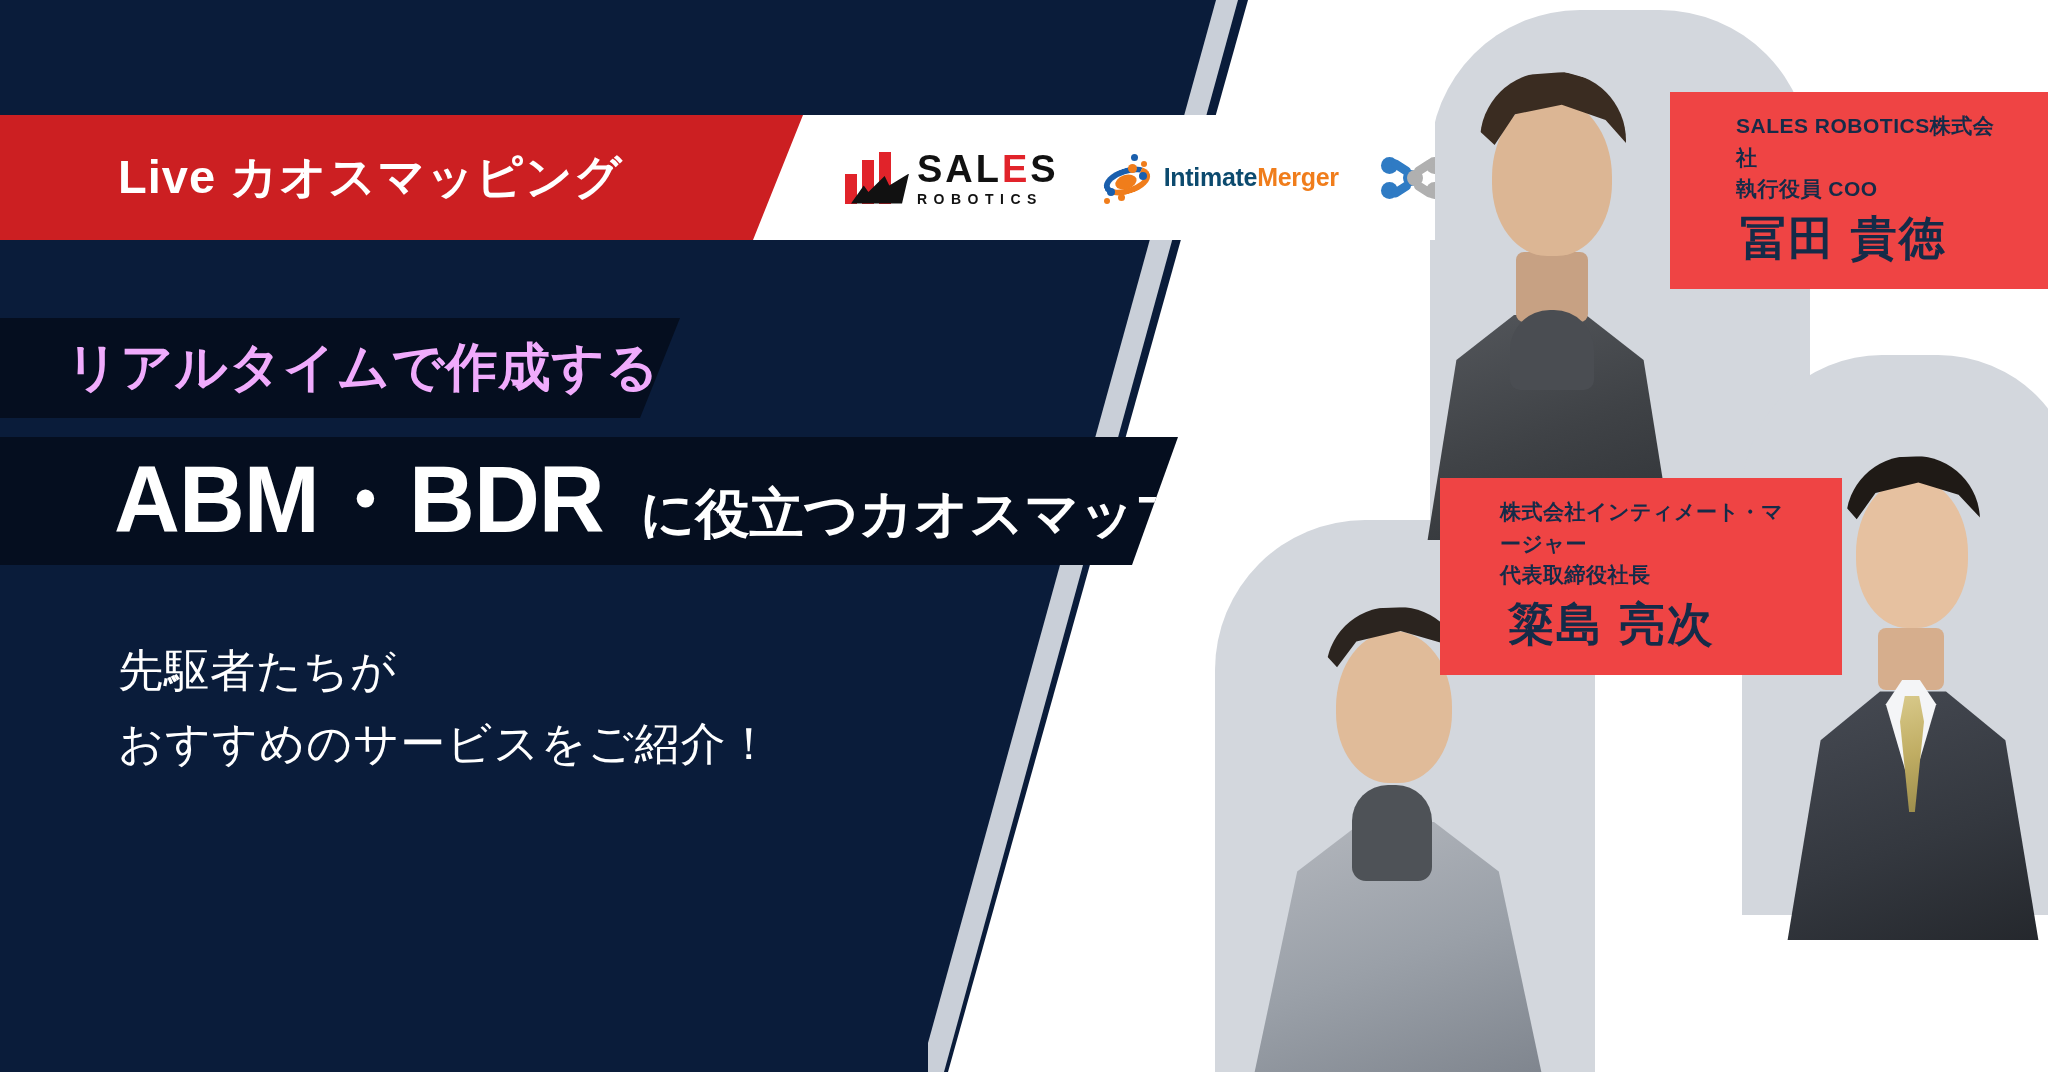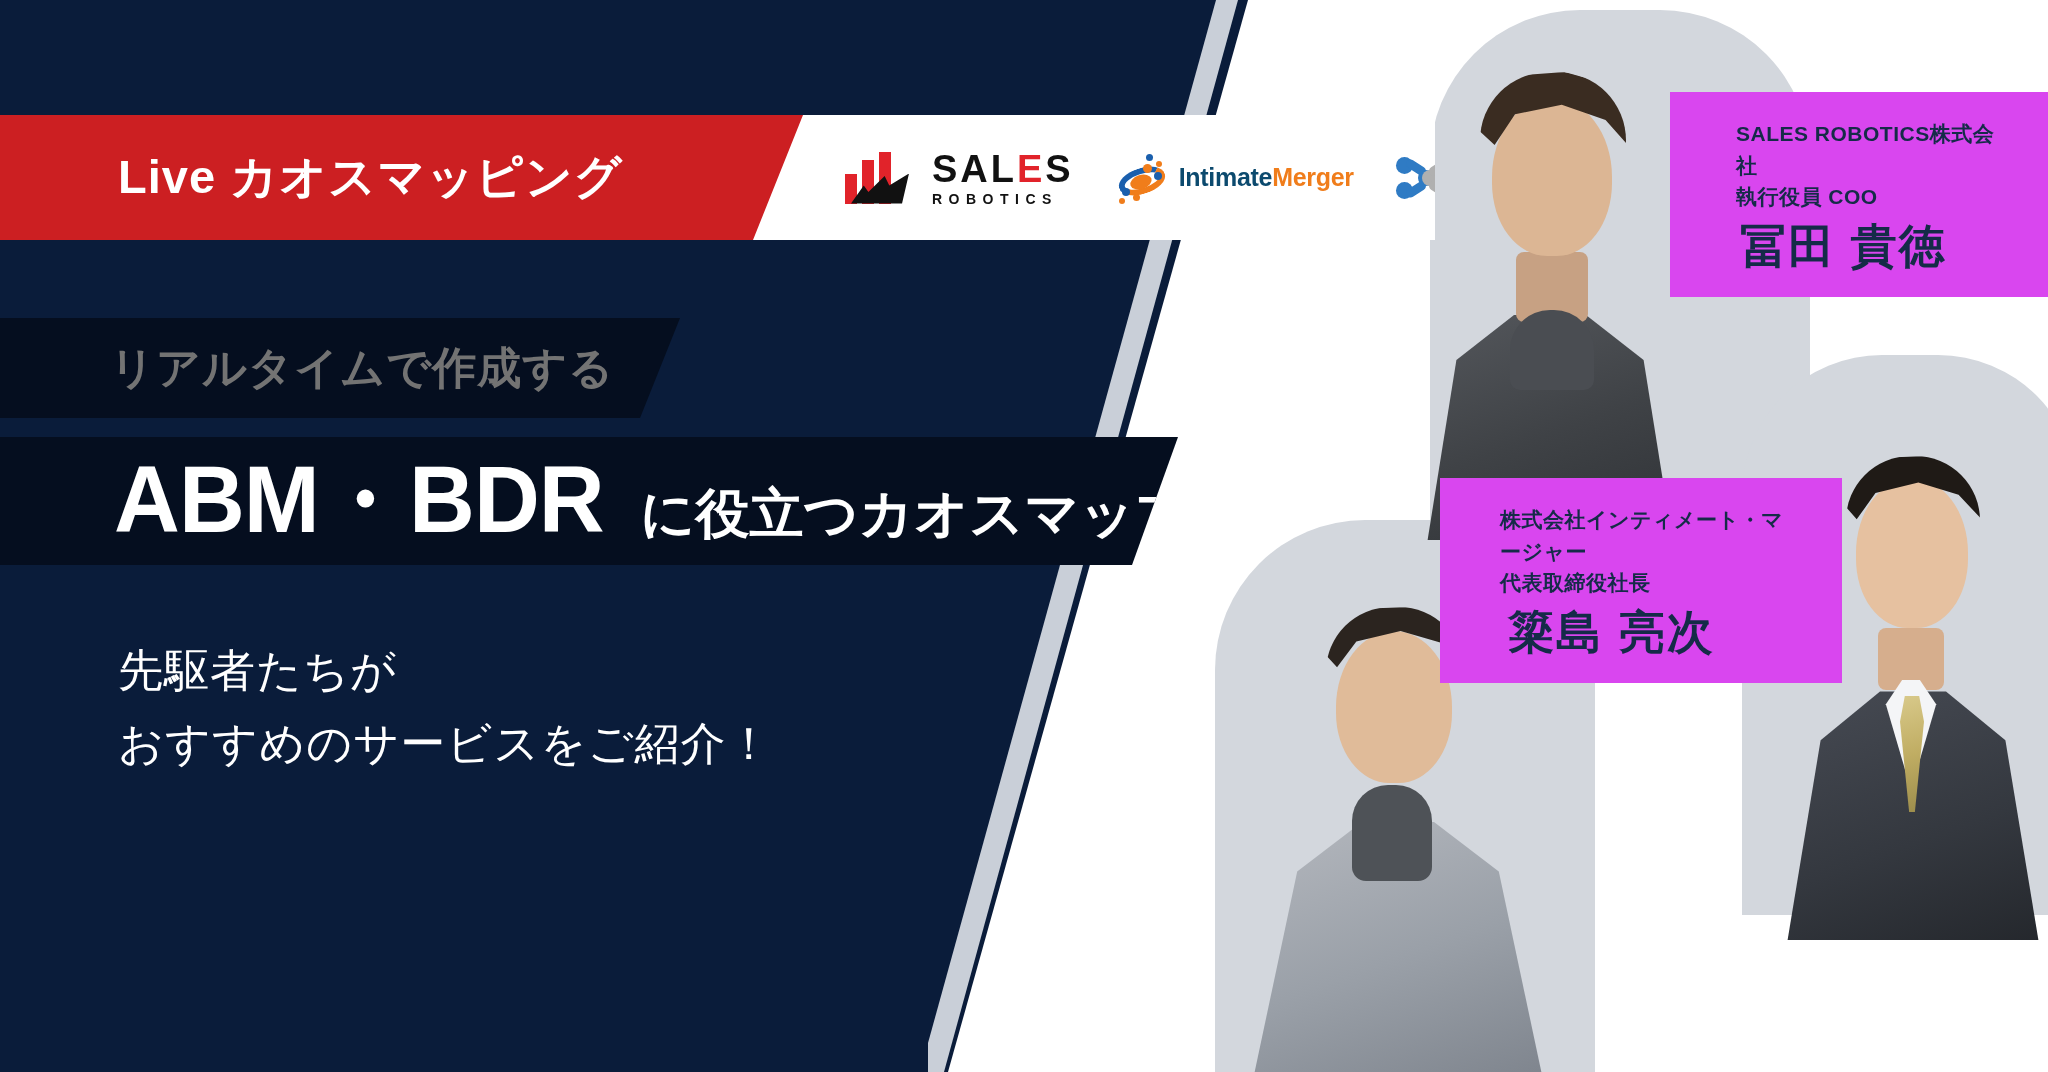--- a/index.html
+++ b/index.html
@@ -59,21 +59,21 @@
   .sr-mark{ position:relative; width:62px; height:52px; }
   .sr-bar{ position:absolute; bottom:0; width:12px; background:#e1232a; }
   .sr-b1{ left:0;  height:30px; }
   .sr-b2{ left:17px; height:44px; }
   .sr-b3{ left:34px; height:52px; }
   .sr-bolt{
     position:absolute; left:6px; bottom:0; width:58px; height:30px;
     background:#111;
     clip-path: polygon(0 100%, 22% 40%, 30% 62%, 58% 8%, 66% 40%, 100% 0, 88% 100%);
   }
-  .sr-words{ display:flex; flex-direction:column; line-height:1;margin-left:15px; }
+  .sr-words{ display:flex; flex-direction:column; line-height:1; }
   .sr-sales{ font-size:38px; font-weight:800; letter-spacing:3px; color:#111; }
   .sr-sales .red-e{ color:#e1232a; }
   .sr-rob{ font-size:14px; font-weight:700; letter-spacing:6.5px; color:#111; margin-top:4px; }
 
   
   .im-logo{ display:flex; align-items:center; gap:9px; }
   .im-mark{ position:relative; width:54px; height:52px; }
   .im-ring{
     position:absolute; left:2px; top:16px; width:48px; height:26px;
     border:6px solid #1a5fad; border-radius:50%;
@@ -100,22 +100,22 @@
 
   
   .band-sub{
     position:absolute; left:0; top:318px;
     width:680px; height:100px;
     background:#050e1f;
     clip-path: polygon(0 0, 680px 0, 640px 100px, 0 100px);
     display:flex; align-items:center;
   }
   .band-sub-text{
-    color:#737373; font-size:44px; font-weight:700;
-    margin-left:110px; letter-spacing:1px; white-space:nowrap;
+    color:#f0abfc; font-size:52px; font-weight:700;
+    margin-left:66px; letter-spacing:1px; white-space:nowrap;
   }
 
   .band-main{
     position:absolute; left:0; top:437px;
     width:1178px; height:128px;
     background:#050e1f;
     clip-path: polygon(0 0, 1178px 0, 1132px 128px, 0 128px);
     display:flex; align-items:center;
   }
   .band-main-inner{
@@ -223,22 +223,22 @@
   .p3 .ph-head{ left:118px; top:96px; width:116px; height:152px; background:#e0bb99; }
   .p3 .ph-hair{
     left:108px; top:72px; width:138px; height:86px; background:#2b241f;
     border-radius:68px 68px 22px 22px;
     clip-path: polygon(0 56%, 6% 20%, 26% 2%, 62% 0, 90% 12%, 100% 42%, 100% 68%, 84% 42%, 54% 28%, 22% 40%, 8% 70%);
   }
 
   
   .plate{
     position:absolute;
-    background:#d946ef;
-    padding:26px 38px 22px 38px;
+    background:#ef4444;
+    padding:18px 38px 22px 38px;
     color:#152b48;
   }
   .plate .org{ font-size:21px; font-weight:700; letter-spacing:0.5px; line-height:1.5; }
   .plate .role{ font-size:21px; font-weight:700; letter-spacing:0.5px; line-height:1.5; }
   .plate .nm{ font-size:46px; font-weight:800; letter-spacing:2px; line-height:1.28; margin-top:4px; }
 
   .plate-1{ left:1670px; top:92px; width:378px; }
   .plate-1 .org, .plate-1 .role{ padding-left:28px; }
   .plate-1 .nm{ padding-left:32px; }
 

